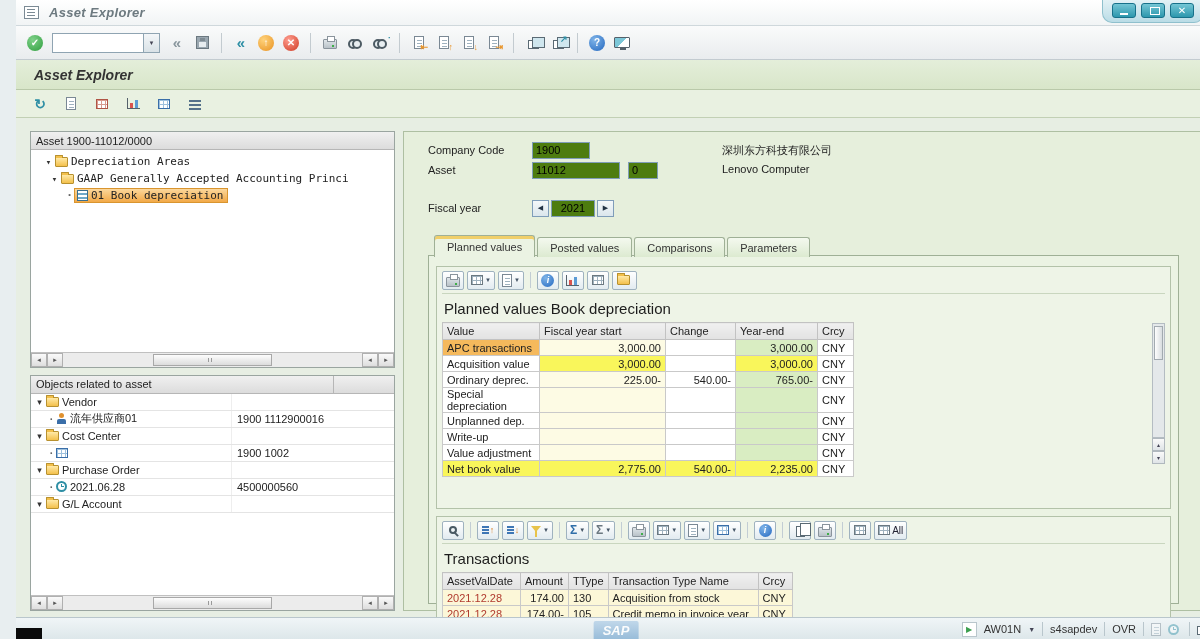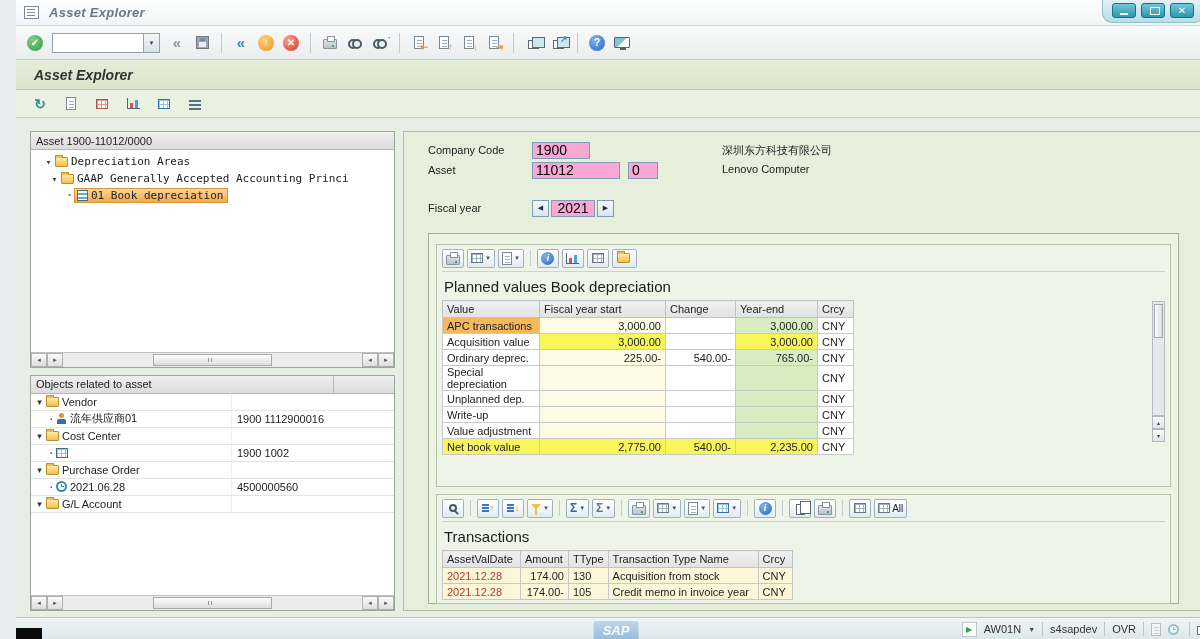--- a/index.html
+++ b/index.html
@@ -171,21 +171,21 @@
     background:linear-gradient(#fdfdfd,#dcdcdc); border:1px solid #a8a8a8; }
   .sc-thumb::after { content:""; position:absolute; top:3px; bottom:3px; left:46%; width:5px;
     background:repeating-linear-gradient(90deg,#9a9a9a 0 1px, transparent 1px 3px); }
 
   
   .rightcol { flex:1; background:#e6efdc; border:1px solid #aebfa2; padding:6px 24px; display:flex; flex-direction:column; min-width:0; }
   .fields { position:relative; height:96px; flex:none; }
   .frow { position:absolute; left:0; display:flex; align-items:center; height:20px; }
   .r1 { top:2px; } .r2 { top:22px; } .r3 { top:60px; }
   .flabel { width:104px; color:#222; }
-  .finput { height:17px; border:1px solid #7f9db9; background:#f9a8d4; font-size:14px; padding:0 3px; }
+  .finput { height:17px; border:1px solid #7f9db9; background:#4d7c0f; font-size:11px; padding:0 3px; }
   .fname { position:absolute; left:294px; white-space:nowrap; }
   .fname.n1 { top:5px; } .fname.n2 { top:25px; }
   .spin-btn { width:17px; height:17px; border:1px solid #7f9db9; background:linear-gradient(#f4f8fa,#dbe6ec);
     font-size:7px; color:#234; display:flex; align-items:center; justify-content:center; padding:0; }
   .fy { width:44px; text-align:center; margin:0 2px; }
 
   .tabs { display:flex; align-items:flex-end; height:22px; flex:none; padding-left:6px; position:relative; z-index:2; }
   .tab { height:20px; padding:0 12px; display:flex; align-items:center; border:1px solid #9fb096; border-bottom:none;
     border-radius:3px 3px 0 0; background:linear-gradient(#f4f9ef,#dcead0); margin-right:2px; color:#333; position:relative; top:1px; }
   .tab.active { height:22px; background:#ebf3e3; box-shadow:inset 0 3px 0 #f0cf6a; }
@@ -482,20 +482,34 @@
         </div>
         <span class="fname n2">Lenovo Computer</span>
         <div class="frow r3">
           <span class="flabel">Fiscal year</span>
           <button class="spin-btn g-tl"></button>
           <input class="finput fy" value="2021" style="">
           <button class="spin-btn g-tr"></button>
         </div>
       </div>
 
+      <div class="tabs">
+        <div class="tab active">
+            <span>Planned values</span>
+          </div>
+        <div class="tab">
+            <span>Posted values</span>
+          </div>
+        <div class="tab">
+            <span>Comparisons</span>
+          </div>
+        <div class="tab">
+            <span>Parameters</span>
+          </div>
+      </div>
 
       <div class="tabbody">
 
         <div class="secbox planned-box">
           <div class="minibar">
             <button class="mini-btn">
                 <span class="ic ic-printer"></span>
               </button>
             <button class="mini-btn">
                 <span class="ic ic-grid"></span>

